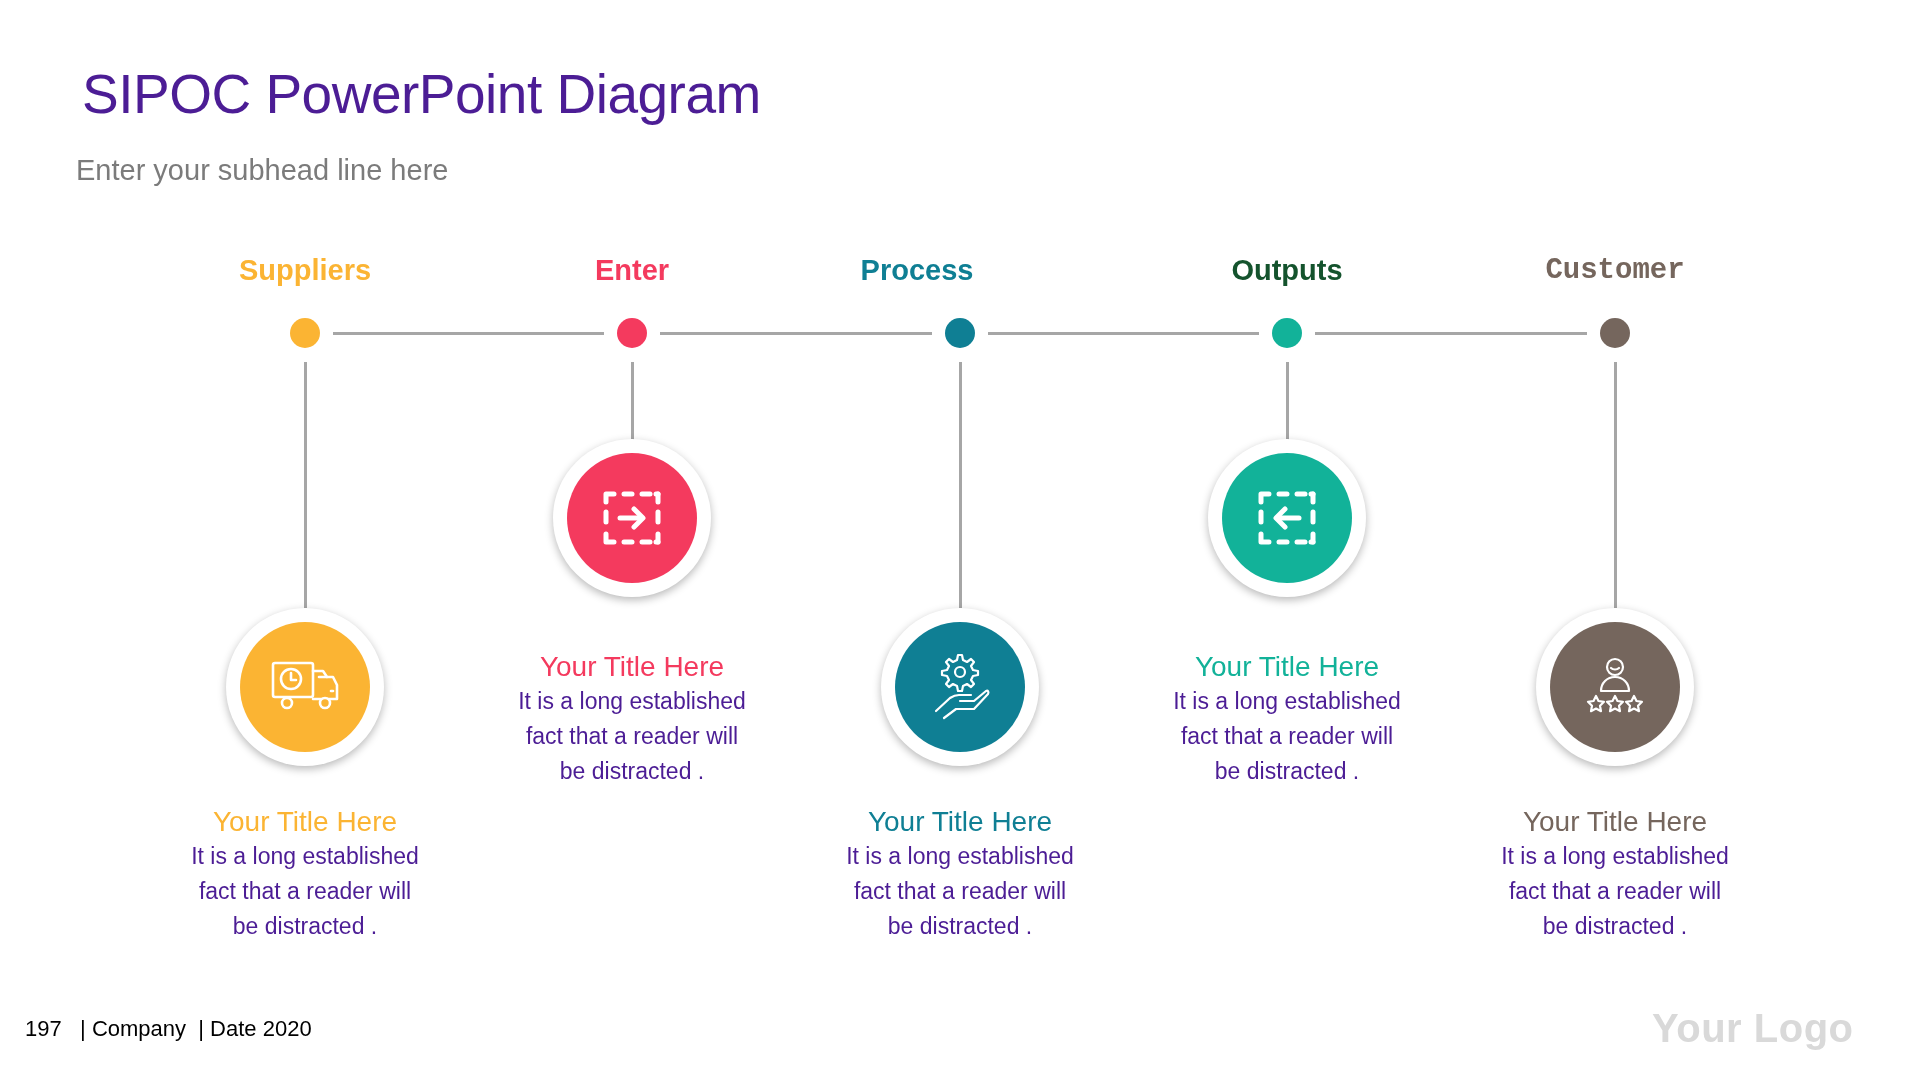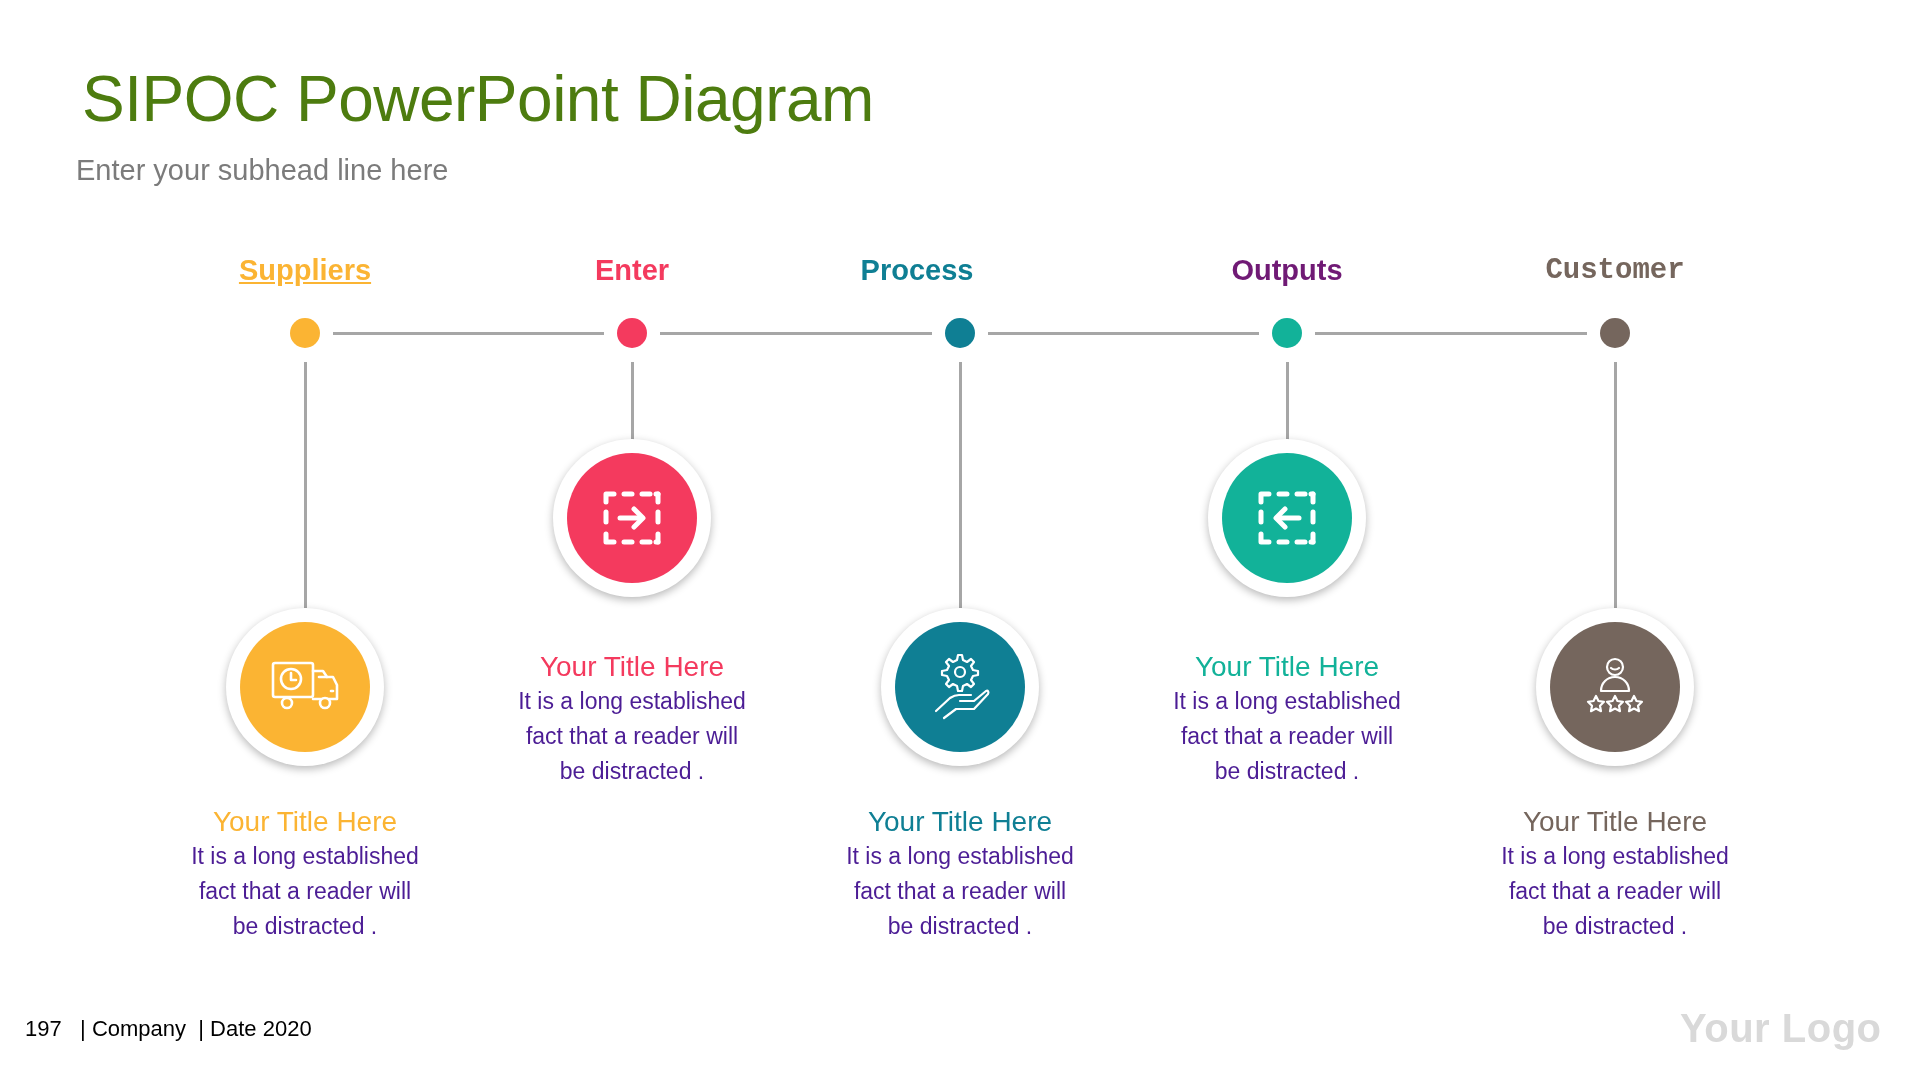--- a/index.html
+++ b/index.html
@@ -1,50 +1,50 @@
 <!DOCTYPE html>
 <html><head>
 <meta charset="utf-8">
 <style>
   html, body { margin:0; padding:0; }
   body { width:1920px; height:1080px; background:#ffffff; position:relative; overflow:hidden;
          font-family:"Liberation Sans", "DejaVu Sans", sans-serif; }
-  .title { position:absolute; left:82px; top:62px; font-size:64px; color:#4d7c0f; white-space:nowrap; letter-spacing:-0.5px; }
+  .title { position:absolute; left:82px; top:62px; font-size:55px; color:#4c1d95; white-space:nowrap; letter-spacing:-0.5px; }
   .subhead { position:absolute; left:76px; top:154px; font-size:29px; color:#7b7b7b; white-space:nowrap; }
   .stage-label { position:absolute; top:254px; width:260px; margin-left:-130px; text-align:center;
                  font-size:29px; font-weight:bold; white-space:nowrap; }
   .dot { position:absolute; width:30px; height:30px; border-radius:50%; margin-left:-15px; top:318px; }
   .hline { position:absolute; top:332px; height:3px; background:#a6a6a6; }
   .vline { position:absolute; width:3px; margin-left:-1.5px; background:#a6a6a6; top:362px; }
   .ring { position:absolute; width:158px; height:158px; border-radius:50%; margin-left:-79px; background:#ffffff;
           box-shadow:0 3px 8px rgba(0,0,0,0.28); }
   .disc { position:absolute; left:14px; top:14px; width:130px; height:130px; border-radius:50%;
           display:flex; align-items:center; justify-content:center; }
   .disc svg { width:76px; height:76px; }
   .block { position:absolute; width:300px; margin-left:-150px; text-align:center; }
   .block-title { font-size:28px; font-weight:normal; line-height:34px; white-space:nowrap; }
   .block-body { font-size:23px; color:#4c1d95; line-height:35px; }
   .block-body div { white-space:nowrap; }
   .footer { position:absolute; top:1016px; left:25px; font-size:22px; color:#000000; white-space:pre; }
-  .logo { position:absolute; left:1652px; top:1006px; font-size:40px; font-weight:bold; color:#d9d9d9; letter-spacing:0.5px;margin-left:28px; }
+  .logo { position:absolute; left:1652px; top:1006px; font-size:40px; font-weight:bold; color:#d9d9d9; letter-spacing:0.5px; }
 </style>
 </head>
 <body>
 
 <div>
   <div class="title">SIPOC PowerPoint Diagram</div>
   <div class="subhead">Enter your subhead line here</div>
 
   <div class="hline" style="left:333px; width:271px;"></div>
   <div class="hline" style="left:660px; width:272px;"></div>
   <div class="hline" style="left:988px; width:271px;"></div>
   <div class="hline" style="left:1315px; width:272px;"></div>
 
   <div>
-    <div class="stage-label" style="left:305px; color:#FBB433;text-decoration:underline;">Suppliers</div>
+    <div class="stage-label" style="left:305px; color:#FBB433;">Suppliers</div>
     <div class="dot" style="left:305px; background:#FBB433;"></div>
     <div class="vline" style="left:305px; height:246px;"></div>
     <div class="ring" style="left:305px; top:608px;">
       <div class="disc" style="background:#FBB433;">
         <svg viewBox="0 0 76 76" fill="none" stroke="#ffffff" stroke-width="2.6" stroke-linecap="round" stroke-linejoin="round">
           <rect x="6" y="14" width="40" height="34" rx="2"></rect>
           <circle cx="24" cy="30" r="10"></circle>
           <path d="M24 24v7h5"></path>
           <path d="M46 22h10l4 6h6l4 8v14H46"></path>
           <path d="M52 28h8"></path>
@@ -116,21 +116,21 @@
       <div class="block-title" style="color:#0F7F94;">Your Title Here</div>
       <div class="block-body">
         <div>It is a long established</div>
         <div>fact that a reader will</div>
         <div>be distracted .</div>
       </div>
     </div>
   </div>
 
   <div>
-    <div class="stage-label" style="left:1287px; color:#701a75;">Outputs</div>
+    <div class="stage-label" style="left:1287px; color:#14532d;">Outputs</div>
     <div class="dot" style="left:1287px; background:#12B299;"></div>
     <div class="vline" style="left:1287px; height:78px;"></div>
     <div class="ring" style="left:1287px; top:439px;">
       <div class="disc" style="background:#12B299;">
         <svg viewBox="0 0 76 76" fill="none" stroke="#ffffff" stroke-width="5" stroke-linecap="round" stroke-linejoin="round">
           <path d="M12 22v-8h8"></path>
             <path d="M30 14h8"></path>
             <path d="M48 14h8"></path>
           <path d="M64 14v8"></path>
             <path d="M12 32v10"></path>

